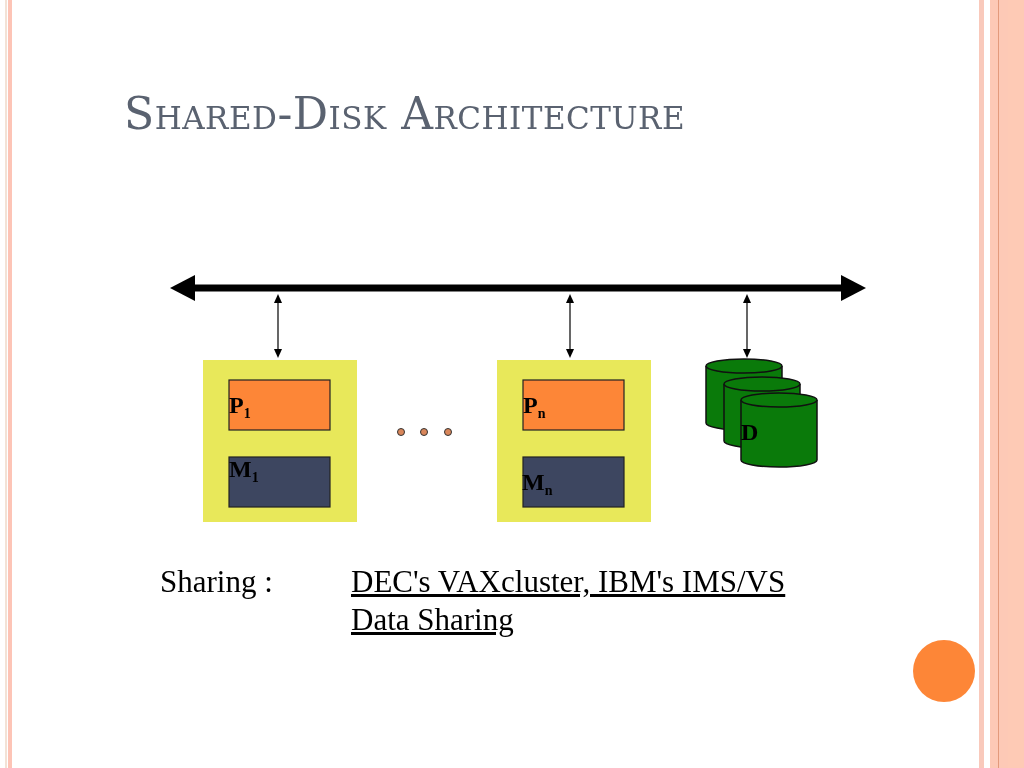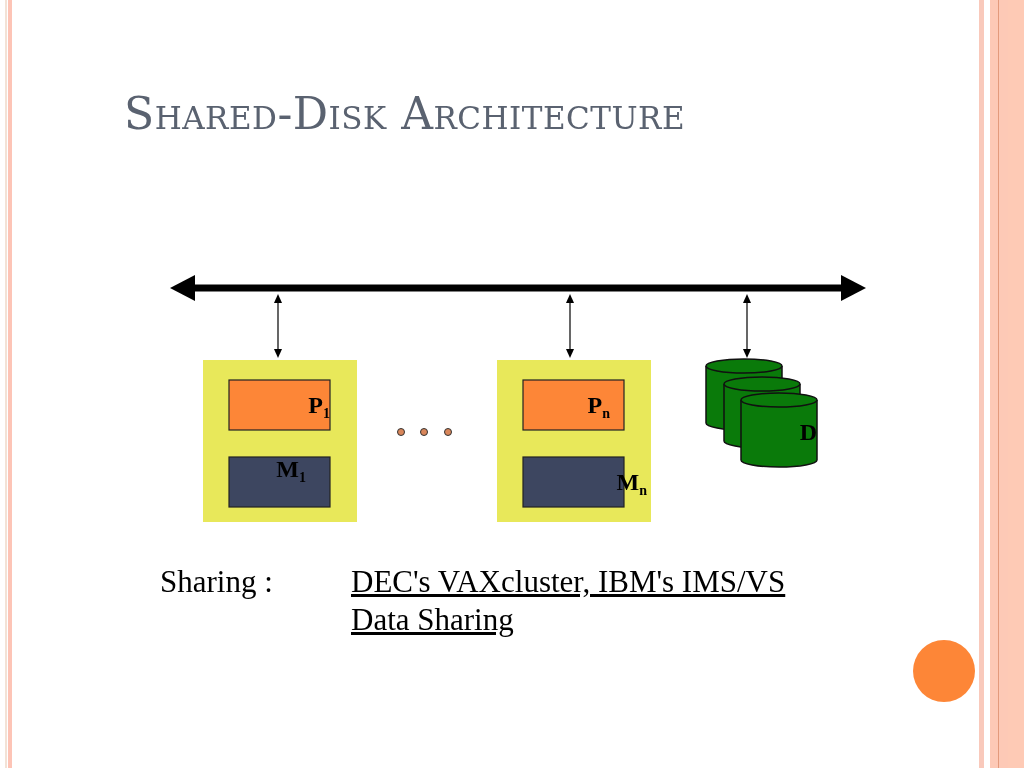--- a/index.html
+++ b/index.html
@@ -23,21 +23,21 @@
       position: absolute; left: 124px; top: 88px;
       font-family: "DejaVu Serif", "Liberation Serif", serif;
       font-size: 44px; color: #5a6270; font-variant: small-caps;
       letter-spacing: 0.5px; white-space: nowrap;
     }
 
     svg.diagram { position: absolute; left: 0; top: 0; }
 
     .node-label {
       position: absolute; font-family: "Liberation Serif", "DejaVu Serif", serif;
-      font-weight: bold; font-size: 24px; color: #000; text-align: right;
+      font-weight: bold; font-size: 24px; color: #000; text-align: left;
       line-height: 1;
     }
     .node-label sub { font-size: 14px; vertical-align: -5px; }
 
     .examples {
       position: absolute; left: 160px; top: 563px;
       font-family: "Liberation Serif", "DejaVu Serif", serif;
       font-size: 31px; color: #000; line-height: 38px;
     }
     .examples .lbl { position: absolute; left: 0; top: 0; white-space: nowrap; }
@@ -116,21 +116,21 @@
     <g>
       <path d="M741,400 L741,460 A38,7 0 0 0 817,460 L817,400" fill="#0a7a0a" stroke="#111" stroke-width="1.5"></path>
       <ellipse cx="779" cy="400" rx="38" ry="7" fill="#0a7a0a" stroke="#111" stroke-width="1.5"></ellipse>
     </g>
   </g>
 </svg>
 
 <div class="node-label" style="left:229px; top:393px; width:101px;"><span>P</span><sub>1</sub></div>
 <div class="node-label" style="left:229px; top:457px; width:77px;"><span>M</span><sub>1</sub></div>
 <div class="node-label" style="left:523px; top:393px; width:87px;"><span>P</span><sub>n</sub></div>
-<div class="node-label" style="left:546px; top:470px; width:101px;"><span>M</span><sub>n</sub></div>
+<div class="node-label" style="left:522px; top:470px; width:101px;"><span>M</span><sub>n</sub></div>
 <div class="node-label" style="left:741px; top:420px; width:76px;">D</div>
 
 <div class="examples">
   <div class="lbl">Sharing :</div>
   <div class="val">
     <div>DEC's VAXcluster, IBM's IMS/VS</div>
     <div>Data Sharing</div>
   </div>
 </div>
 

